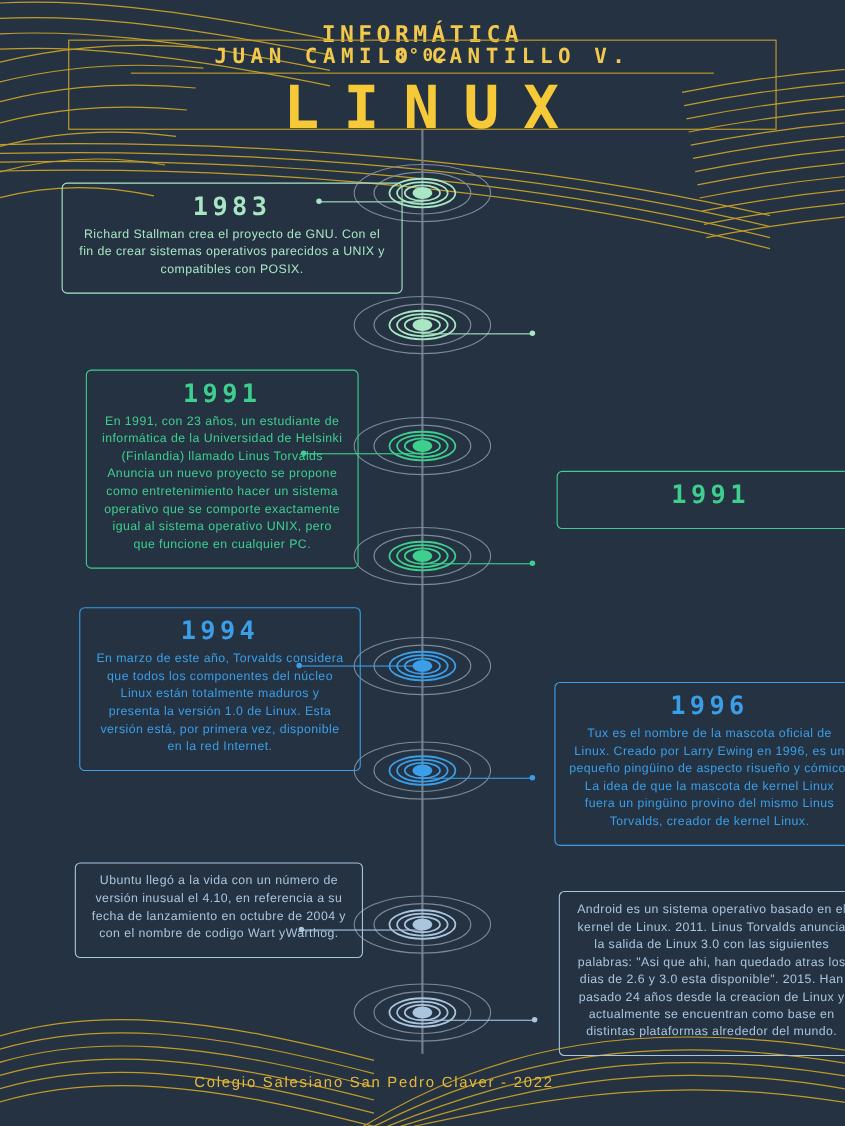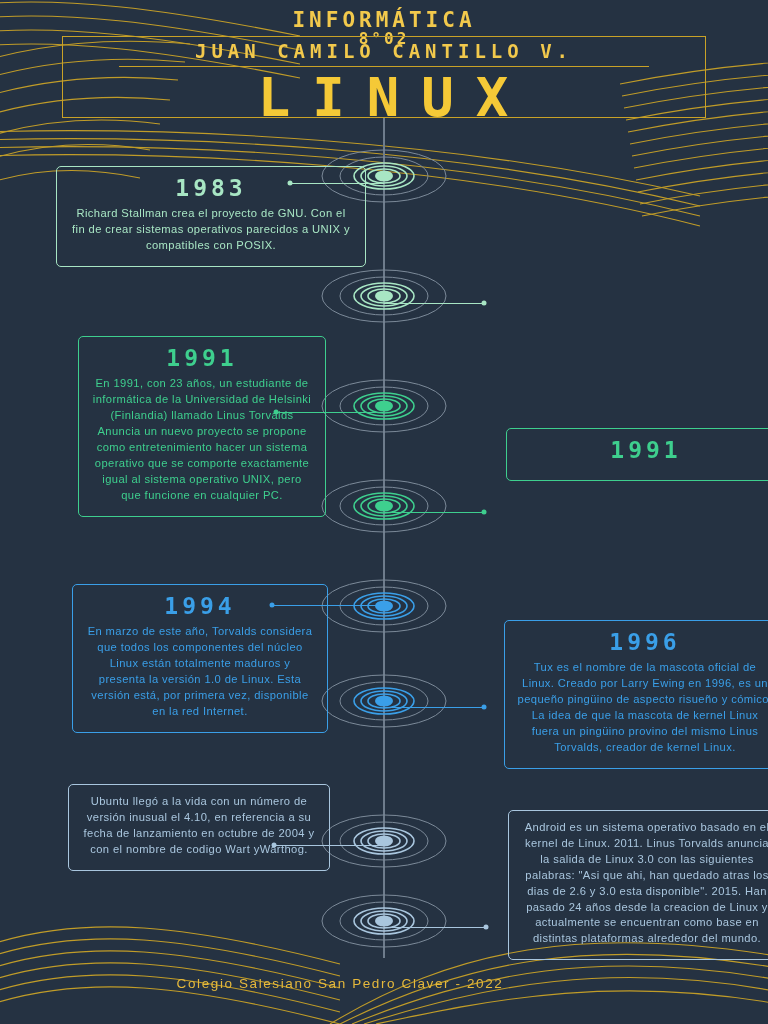--- a/index.html
+++ b/index.html
@@ -26,21 +26,21 @@
     inset: 0;
     width: 768px;
     height: 1024px;
     pointer-events: none;
     z-index: 0;
   }
 
   
   .header-wrap {
     position: absolute;
-    top: 0; left: 0;
+    top: 11px; left: 0;
     width: 768px;
     z-index: 3;
     text-align: center;
   }
   .kicker {
     color: #F2C94C;
     font-size: 21px;
     letter-spacing: 4px;
     font-weight: bold;
     line-height: 1.05;
@@ -332,21 +332,21 @@
 
   <div class="card" style="left: 40px; top: 336px; width: 248px; border-color: rgb(62, 207, 142);">
     <h2 style="color: rgb(62, 207, 142);">1991</h2>
     <p style="color: rgb(62, 207, 142);">En 1991, con 23 años, un estudiante de informática de la Universidad de Helsinki (Finlandia) llamado Linus Torvalds Anuncia un nuevo proyecto se propone como entretenimiento hacer un sistema operativo que se comporte exactamente igual al sistema operativo UNIX, pero que funcione en cualquier PC.</p>
   </div>
 
   <div class="card" style="left: 468px; top: 428px; width: 280px; border-color: rgb(62, 207, 142);">
     <h2 style="color: rgb(62, 207, 142);">1991</h2>
   </div>
 
-  <div class="card" style="left: 34px; top: 584px; width: 256px; border-color: rgb(58, 159, 232);">
+  <div class="card" style="left: 34px; top: 552px; width: 256px; border-color: rgb(58, 159, 232);">
     <h2 style="color: rgb(58, 159, 232);">1994</h2>
     <p style="color: rgb(58, 159, 232);">En marzo de este año, Torvalds considera que todos los componentes del núcleo Linux están totalmente maduros y presenta la versión 1.0 de Linux. Esta versión está, por primera vez, disponible en la red Internet.</p>
   </div>
 
   <div class="card" style="left: 466px; top: 620px; width: 282px; border-color: rgb(58, 159, 232);">
     <h2 style="color: rgb(58, 159, 232);">1996</h2>
     <p style="color: rgb(58, 159, 232);">Tux es el nombre de la mascota oficial de Linux. Creado por Larry Ewing en 1996, es un pequeño pingüino de aspecto risueño y cómico. La idea de que la mascota de kernel Linux fuera un pingüino provino del mismo Linus Torvalds, creador de kernel Linux.</p>
   </div>
 
   <div class="card" style="left: 30px; top: 784px; width: 262px; border-color: rgb(169, 198, 222);">

